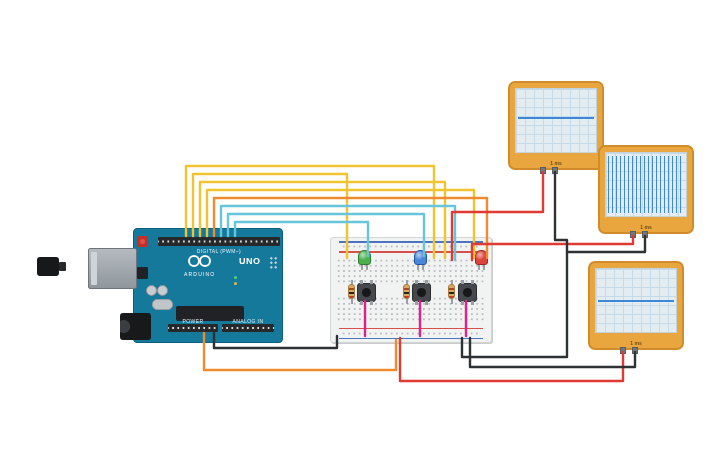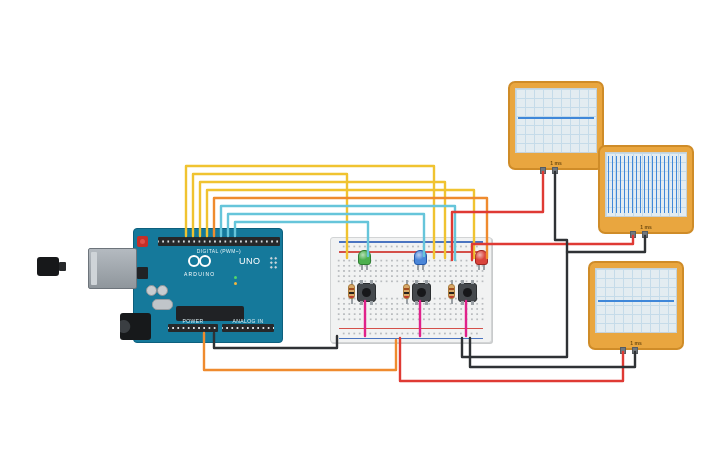--- a/index.html
+++ b/index.html
@@ -23,21 +23,21 @@
   .hdr{background:#26282a;border-radius:1px;
        background-image:radial-gradient(circle,#d8dcdf 0.9px,transparent 1.3px);
        background-size:5.2px 100%;background-position:2.5px 50%;}
   .hdr-digital{left:24px;top:8px;width:122px;height:9px;}
   .hdr-power{left:34px;top:95px;width:50px;height:8px;}
   .hdr-analog{left:88px;top:95px;width:52px;height:8px;}
   .lbl{color:#dff0f5;font-size:5px;letter-spacing:.4px;text-align:center;white-space:nowrap;}
   .lbl-digital{left:24px;top:19px;width:122px;}
   .lbl-power{left:34px;top:89px;width:50px;}
   .lbl-analog{left:88px;top:89px;width:52px;}
-  .uno-text{left:82px;top:27px;color:#fff;font-size:9px;font-weight:normal;letter-spacing:.5px;padding-left:23px;}
+  .uno-text{left:82px;top:27px;color:#fff;font-size:9px;font-weight:bold;letter-spacing:.5px;padding-left:23px;}
   .brand-text{left:50px;top:42px;color:#fff;font-size:5px;letter-spacing:1.2px;}
   .logo{left:52px;top:25px;}
   .icsp{left:135px;top:27px;width:9px;height:13px;
         background-image:radial-gradient(circle,#d8dcdf 1px,transparent 1.3px);background-size:4.5px 4.5px;}
   .led-on{left:100px;top:47px;width:3px;height:3px;border-radius:50%;background:#52d869;}
   .led-l{left:100px;top:53px;width:3px;height:3px;border-radius:50%;background:#f4b63c;}
   .regulator{left:3px;top:38px;width:11px;height:12px;background:#202326;border-radius:1px;}
   .crystal{left:18px;top:70px;width:19px;height:9px;background:#c0c5c9;border:1px solid #979da2;border-radius:5px;}
   .cap{width:9px;height:9px;border-radius:50%;background:#c8ccd0;border:1px solid #8b9196;}
   .cap1{left:12px;top:56px;} .cap2{left:23px;top:56px;}

